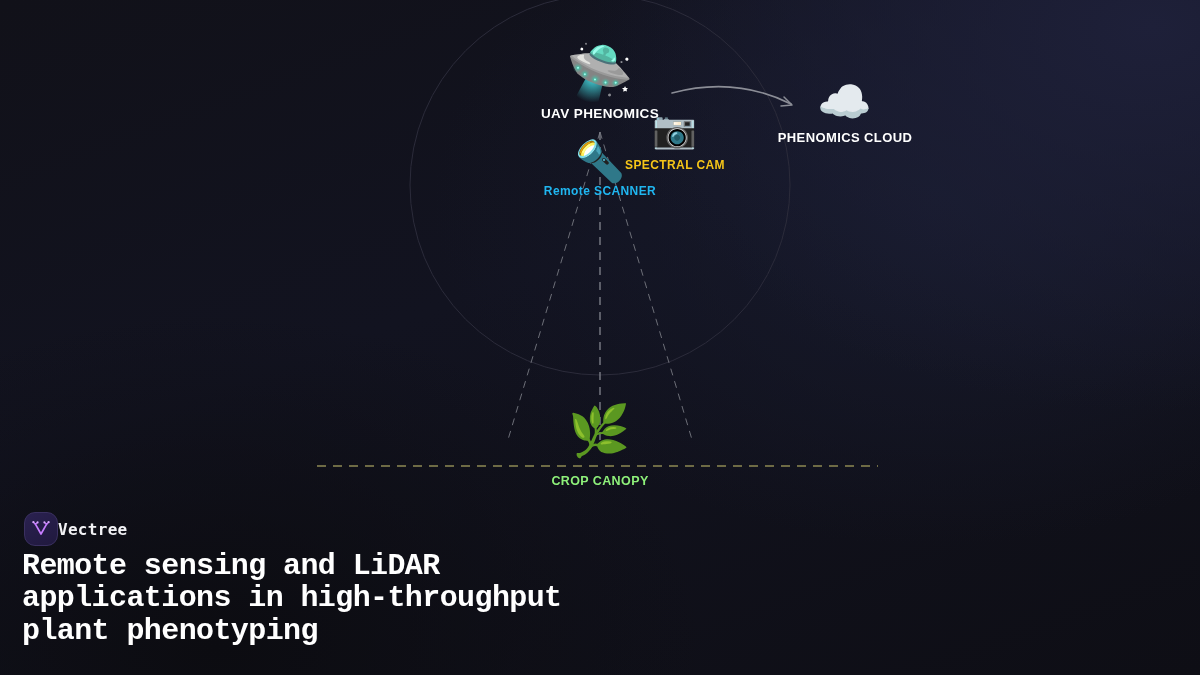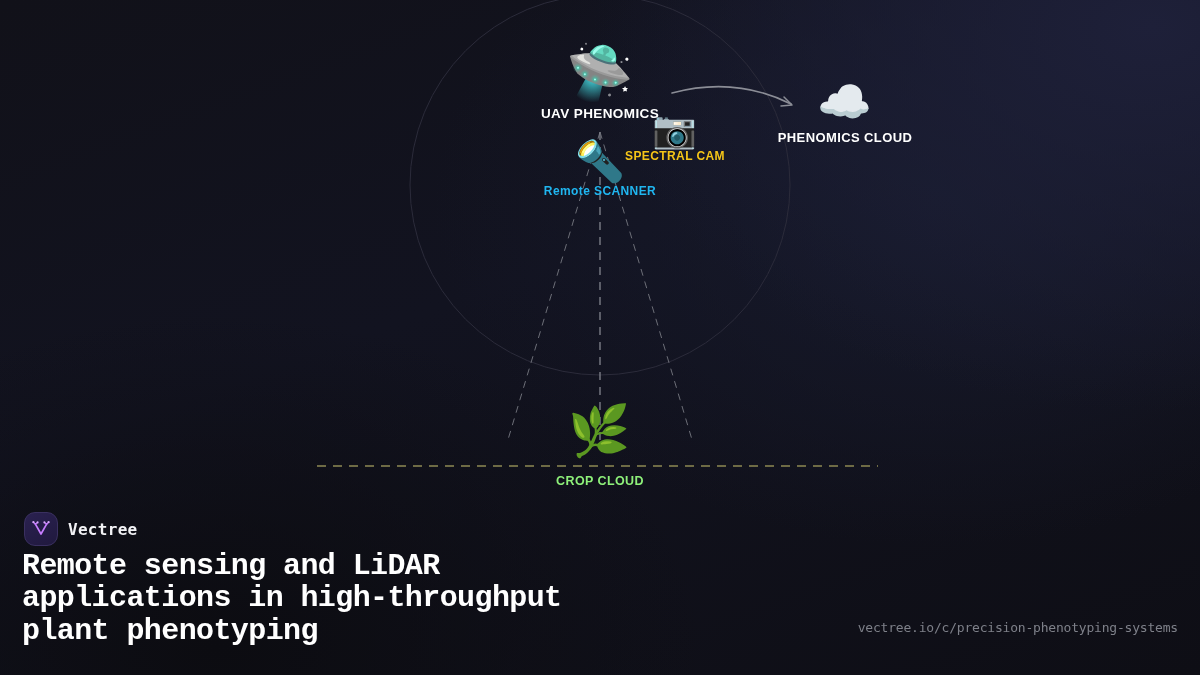--- a/index.html
+++ b/index.html
@@ -38,38 +38,38 @@
     letter-spacing:0.4px;
     white-space:nowrap;
   }
 
   #node-uav      { left:472px; top:46px;  width:256px; }
   #node-uav .glyph { font-size:54px; }
   #node-uav .cap { font-size:13.5px; color:#ffffff; margin-top:6px; }
 
   #node-cam      { left:583px; top:112px; width:184px; }
   #node-cam .glyph { font-size:36px; }
-  #node-cam .cap { font-size:12px; color:#f5c518; margin-top:1px; }
+  #node-cam .cap { font-size:12px; color:#f5c518; margin-top:10px; }
 
   #node-lidar    { left:508px; top:141px; width:184px; }
   #node-lidar .glyph { font-size:40px; }
   #node-lidar .cap { font-size:12px; color:#20b6f0; margin-top:3px; }
 
   #node-cloud    { left:735px; top:80px;  width:220px; }
   #node-cloud .glyph { font-size:44px; }
   #node-cloud .cap { font-size:13px; color:#ffffff; margin-top:6px; }
 
   #node-crop     { left:500px; top:406px; width:200px; }
   #node-crop .glyph { font-size:50px; }
   #node-crop .cap { font-size:12.5px; color:#8ef07a; margin-top:18px; }
 
   
   #footer { position:absolute; left:0; top:500px; width:1200px; height:175px; }
 
-  #brand { position:absolute; left:24px; top:12px; display:flex; align-items:center; gap:10px; }
+  #brand { position:absolute; left:24px; top:12px; display:flex; align-items:center; }
   #brand-badge {
     width:34px; height:34px; border-radius:11px;
     background:linear-gradient(150deg,#2a2150 0%,#20193e 100%);
     border:1px solid #3a3060;
     display:flex; align-items:center; justify-content:center;
   }
   #brand-name {
     font-family:"DejaVu Sans Mono", monospace;
     font-size:16px; font-weight:bold; color:#f2f2f5; letter-spacing:0.3px;
   }
@@ -124,21 +124,21 @@
       <span class="cap">Remote SCANNER</span>
     </div>
 
     <div class="node" id="node-cloud">
       <span class="glyph">☁️</span>
       <span class="cap">PHENOMICS CLOUD</span>
     </div>
 
     <div class="node" id="node-crop">
       <span class="glyph">🌿</span>
-      <span class="cap">CROP CLOUD</span>
+      <span class="cap">CROP CANOPY</span>
     </div>
 
   </div>
 
   <div id="footer">
 
     <div id="brand">
       <div id="brand-badge">
         <svg width="22" height="22" viewBox="0 0 22 22">
           <path d="M5.4 6.2 L11 16 L16.6 6.2" fill="none" stroke="#c77dff" stroke-width="1.7" stroke-linecap="round" stroke-linejoin="round"></path>
@@ -150,17 +150,16 @@
           <circle cx="14.4" cy="4.4" r="1.05" fill="#d9a6ff"></circle>
         </svg>
       </div>
       <span id="brand-name">Vectree</span>
     </div>
 
     <h1 id="headline">Remote sensing and LiDAR
 applications in high-throughput
 plant phenotyping</h1>
 
-    <div id="urlbar">vectree.io/c/precision-phenotyping-systems</div>
 
   </div>
 
 </div>
 
 </body></html>

